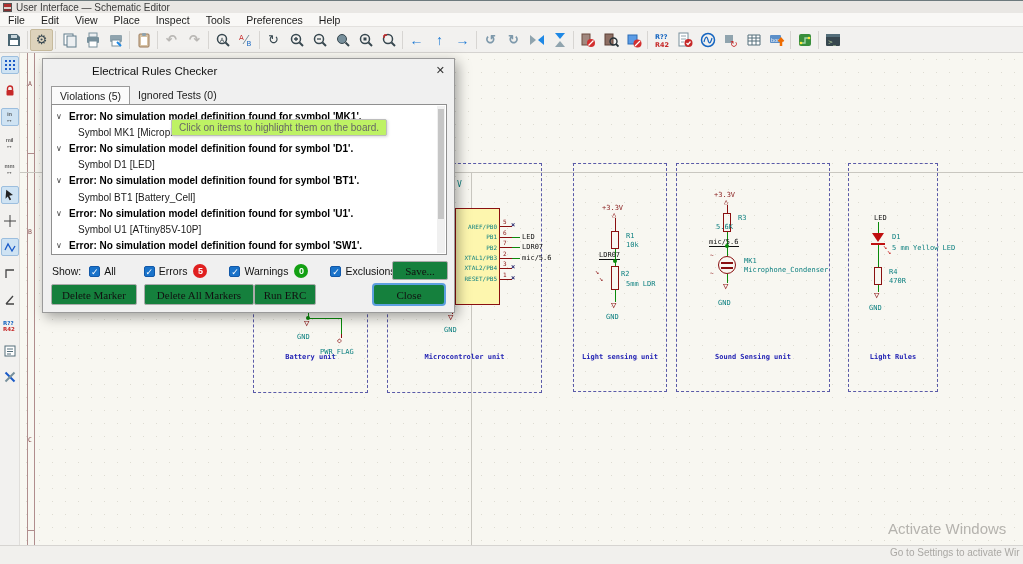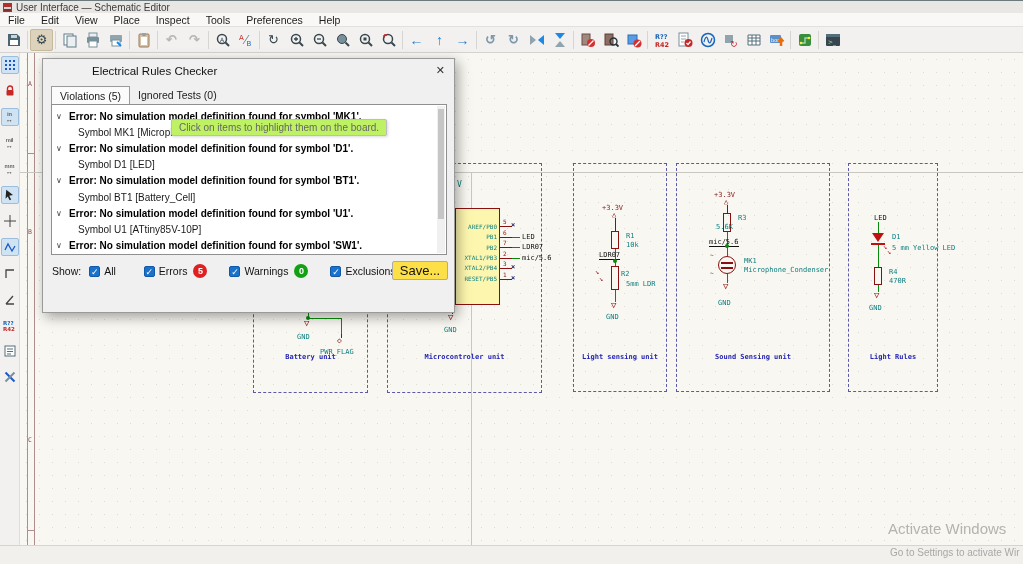--- a/index.html
+++ b/index.html
@@ -65,21 +65,21 @@
   .vrow .chev { font-weight:normal; color:#444; font-size:8px; width:13px; }
   .vdet { height:16.2px; padding-left:22px; font-size:10px; color:#1a1a1a; display:flex; align-items:center; white-space:nowrap; }
   .scrolltrack { position:absolute; right:1px; top:1px; bottom:1px; width:8px; background:#f0f0f0; }
   .scrollthumb { position:absolute; right:1px; top:3px; width:6px; height:110px; background:#c6c6c6; }
   .tooltip { position:absolute; left:128px; top:60px; padding:2px 7px; background:#bef264; border:1px solid #bdbdbd; border-radius:2px; font-size:10px; color:#666; box-shadow:1px 1px 3px rgba(0,0,0,0.15); white-space:nowrap; z-index:3; }
   .showrow { position:absolute; left:9px; top:201px; width:396px; height:22px; display:flex; align-items:center; font-size:10.5px; color:#111; }
   .cb { width:11px; height:11px; background:#1a73ca; border:1px solid #1258a8; border-radius:2px; color:#fff; font-size:9px; line-height:10px; text-align:center; margin-right:4px; flex:0 0 auto; }
   .badge { width:14px; height:14px; border-radius:50%; color:#fff; font-size:9px; font-weight:bold; line-height:14px; text-align:center; margin-left:6px; flex:0 0 auto; }
   .badge.red { background:#e02020; }
   .badge.green { background:#13a013; }
-  .btn { background:#fde047; border:1px solid #ababab; border-radius:2px; font-size:13px; color:#111; display:flex; align-items:center; justify-content:center; }
+  .btn { background:#15803d; border:1px solid #ababab; border-radius:2px; font-size:11px; color:#111; display:flex; align-items:center; justify-content:center;font-family:Liberation Serif, serif; }
   .btnrow { position:absolute; left:8px; right:8px; bottom:7px; height:21px; }
   .focusbtn { border:2px solid #5e9fe0; border-radius:4px; }
 
   
   .statusbar { position:absolute; left:0; bottom:0; width:100%; height:19px; background:#f1f0ed; border-top:1px solid #d6d4d1; z-index:5; }
   .wm1 { position:absolute; left:888px; top:520px; font-size:15px; color:#b5b3ae; z-index:4; }
   .wm2 { position:absolute; left:890px; top:547px; font-size:10px; color:#aaa8a4; z-index:6; white-space:nowrap; }
 </style>
 </head>
 <body>
@@ -537,18 +537,24 @@
       <span class="badge red">5</span>
       <span style="width:22px;"></span>
       <span class="cb">✓</span>
       <span>Warnings</span>
       <span class="badge green">0</span>
       <span style="width:22px;"></span>
       <span class="cb">✓</span>
       <span>Exclusions</span>
       <div class="btn" style="position:absolute; right:0; top:1px; width:56px; height:19px;">Save...</div>
     </div>
+    <div class="btnrow">
+      <div class="btn" style="position:absolute; left:0; top:0; width:86px; height:21px;">Delete Marker</div>
+      <div class="btn" style="position:absolute; left:93px; top:0; width:110px; height:21px;">Delete All Markers</div>
+      <div class="btn" style="position:absolute; right:130px; top:0; width:62px; height:21px;">Run ERC</div>
+      <div class="btn focusbtn" style="position:absolute; right:0; top:-1px; width:74px; height:23px;">Close</div>
+    </div>
   </div>
 
   <div class="statusbar"></div>
   <span class="wm2">Go to Settings to activate Wir</span>
 
 </div>
 
 </body></html>

